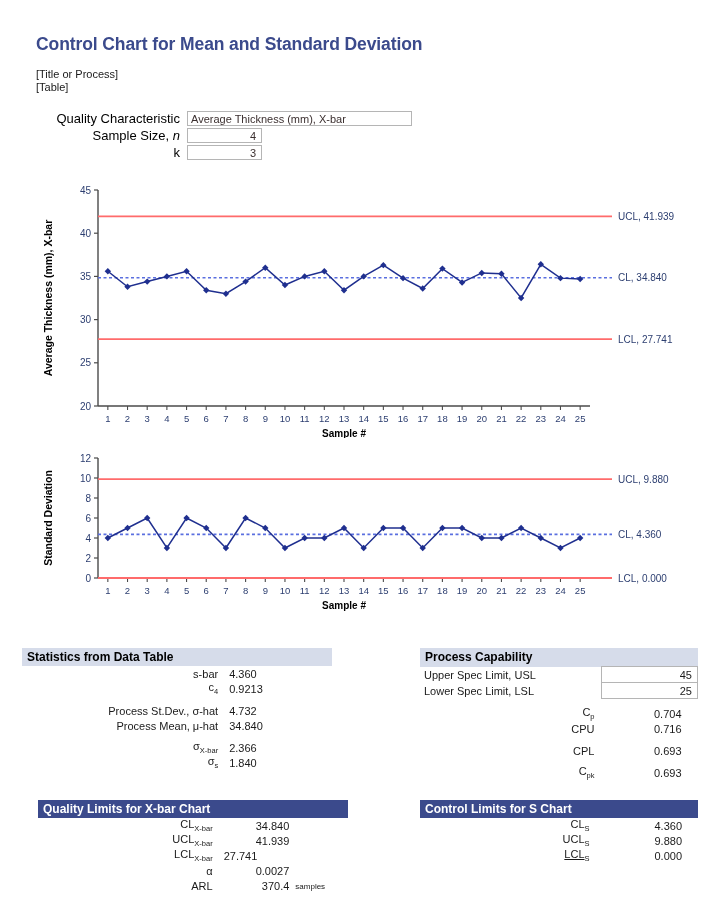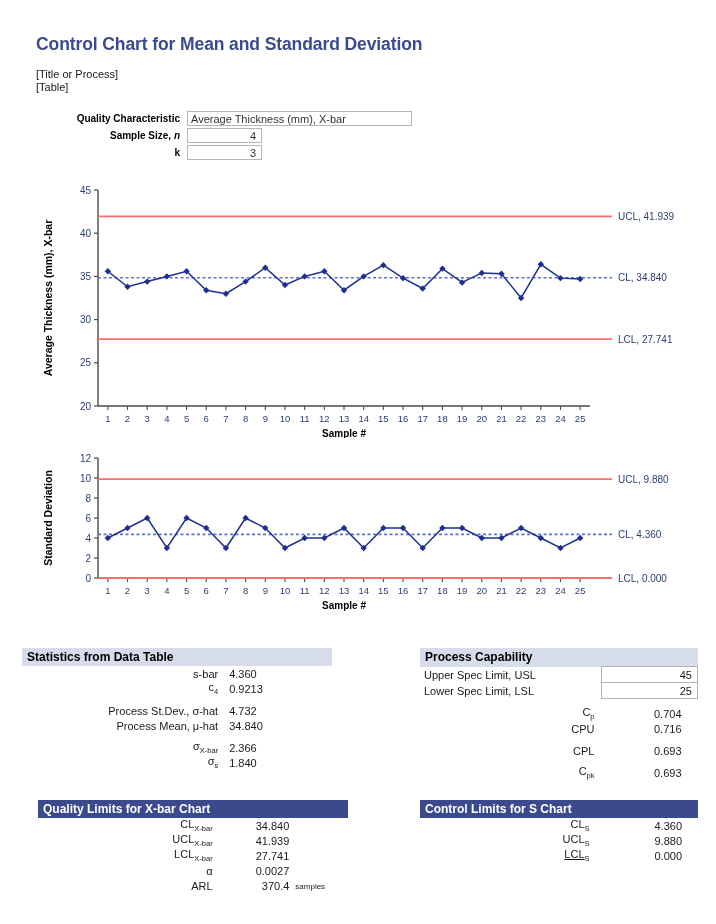--- a/index.html
+++ b/index.html
@@ -40,22 +40,22 @@
   
   .form-row {
     position: absolute;
     height: 15px;
     display: flex;
     align-items: center;
   }
   .form-label {
     width: 140px;
     text-align: right;
-    font-size: 10px;
-    font-weight: bold;
+    font-size: 13px;
+    font-weight: normal;
     color: #000;
     padding-right: 7px;
     white-space: nowrap;
   }
   .form-label .ital { font-style: italic; }
   .form-input {
     border: 1px solid #b5b5b5;
     background: #fff;
     font-size: 11px;
     font-family: "Liberation Sans", sans-serif;
@@ -466,21 +466,21 @@
             <td class="val" style="width: 68px; text-align: right;">34.840</td>
             <td class="unit" style="width: 50px;"></td>
           </tr>
           <tr>
             <td class="lbl" style="width: 180px;">UCL<sub>X-bar</sub></td>
             <td class="val" style="width: 68px; text-align: right;">41.939</td>
             <td class="unit" style="width: 50px;"></td>
           </tr>
           <tr>
             <td class="lbl" style="width: 180px;">LCL<sub>X-bar</sub></td>
-            <td class="val" style="width: 68px; text-align: right;">27.741</td>
+            <td class="val" style="width: 68px; ">27.741</td>
             <td class="unit" style="width: 50px;"></td>
           </tr>
           <tr>
             <td class="lbl" style="width: 180px;">α</td>
             <td class="val" style="width: 68px; text-align: right;">0.0027</td>
             <td class="unit" style="width: 50px;"></td>
           </tr>
           <tr>
             <td class="lbl" style="width: 180px;">ARL</td>
             <td class="val" style="width: 68px; text-align: right;">370.4</td>

